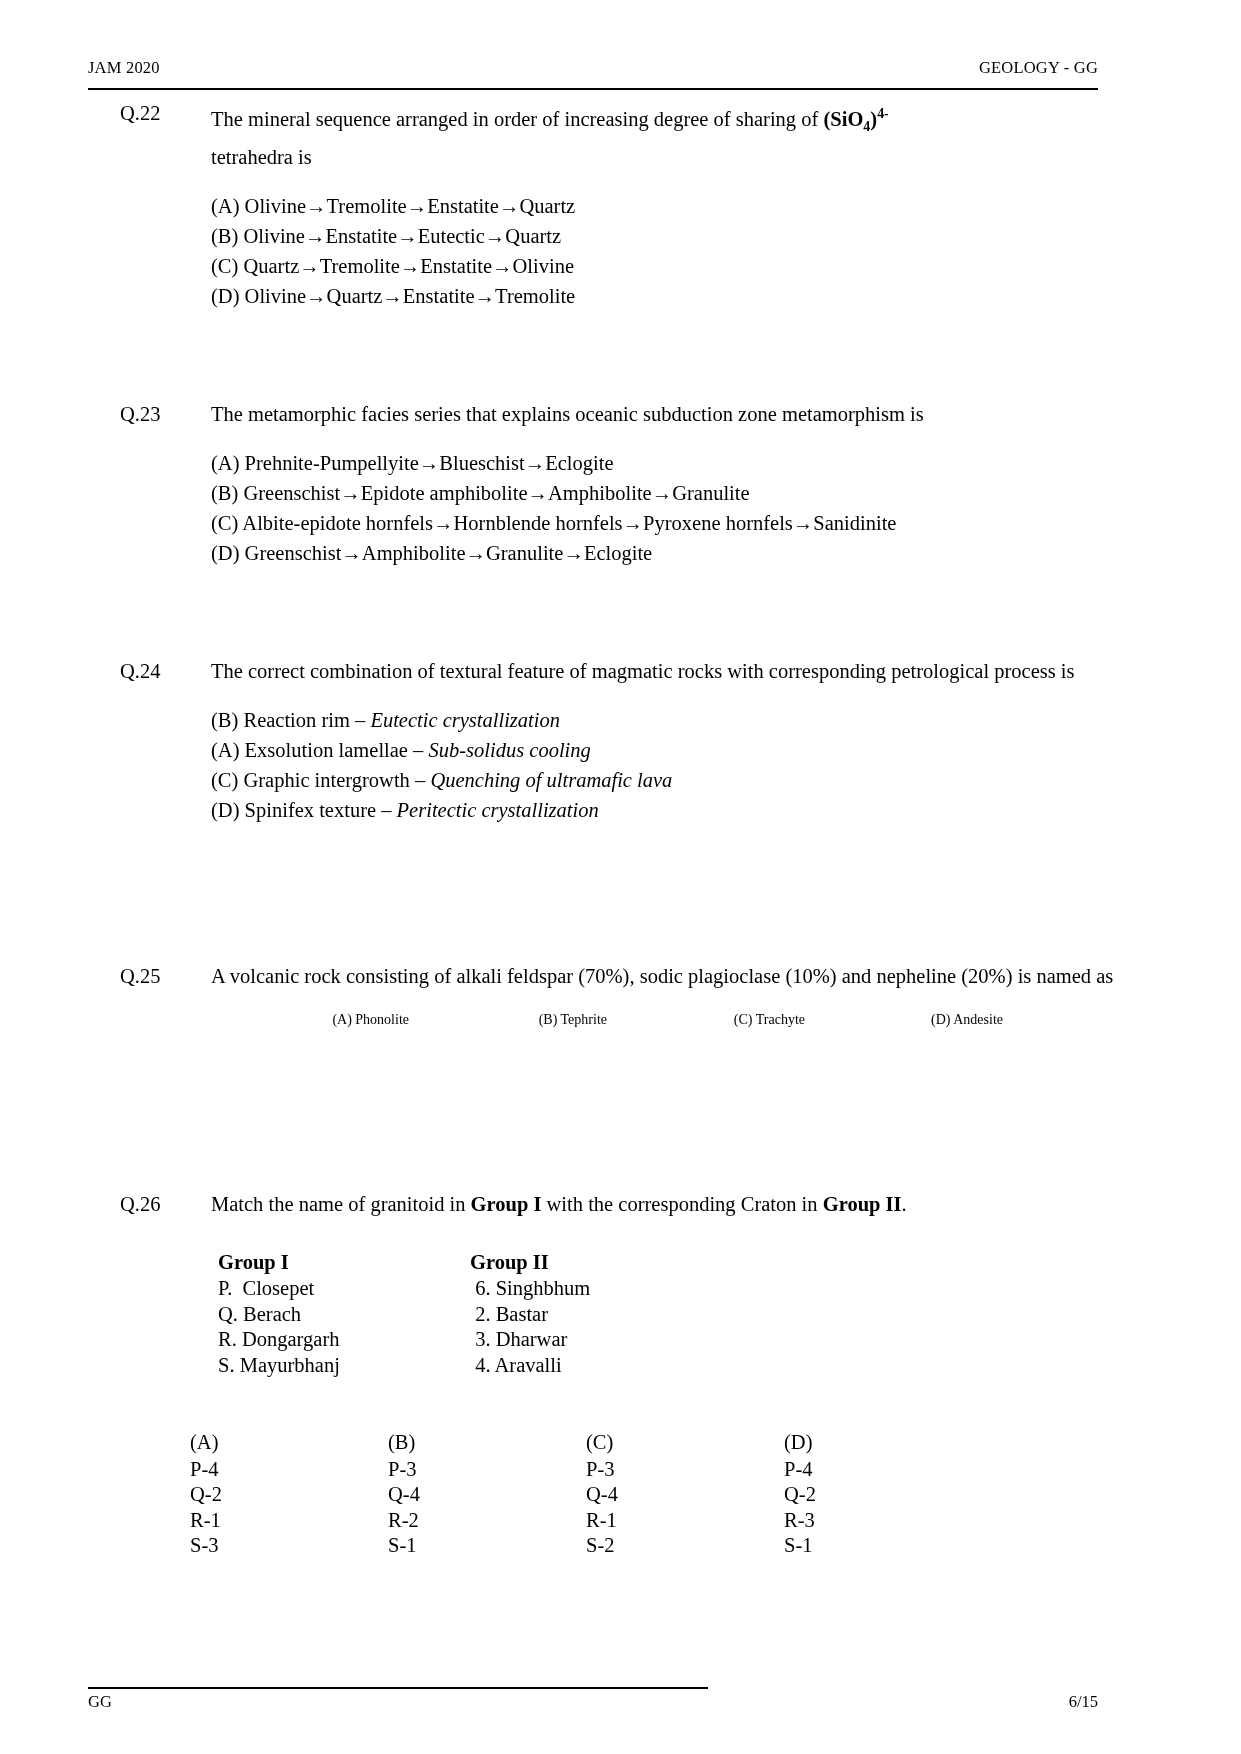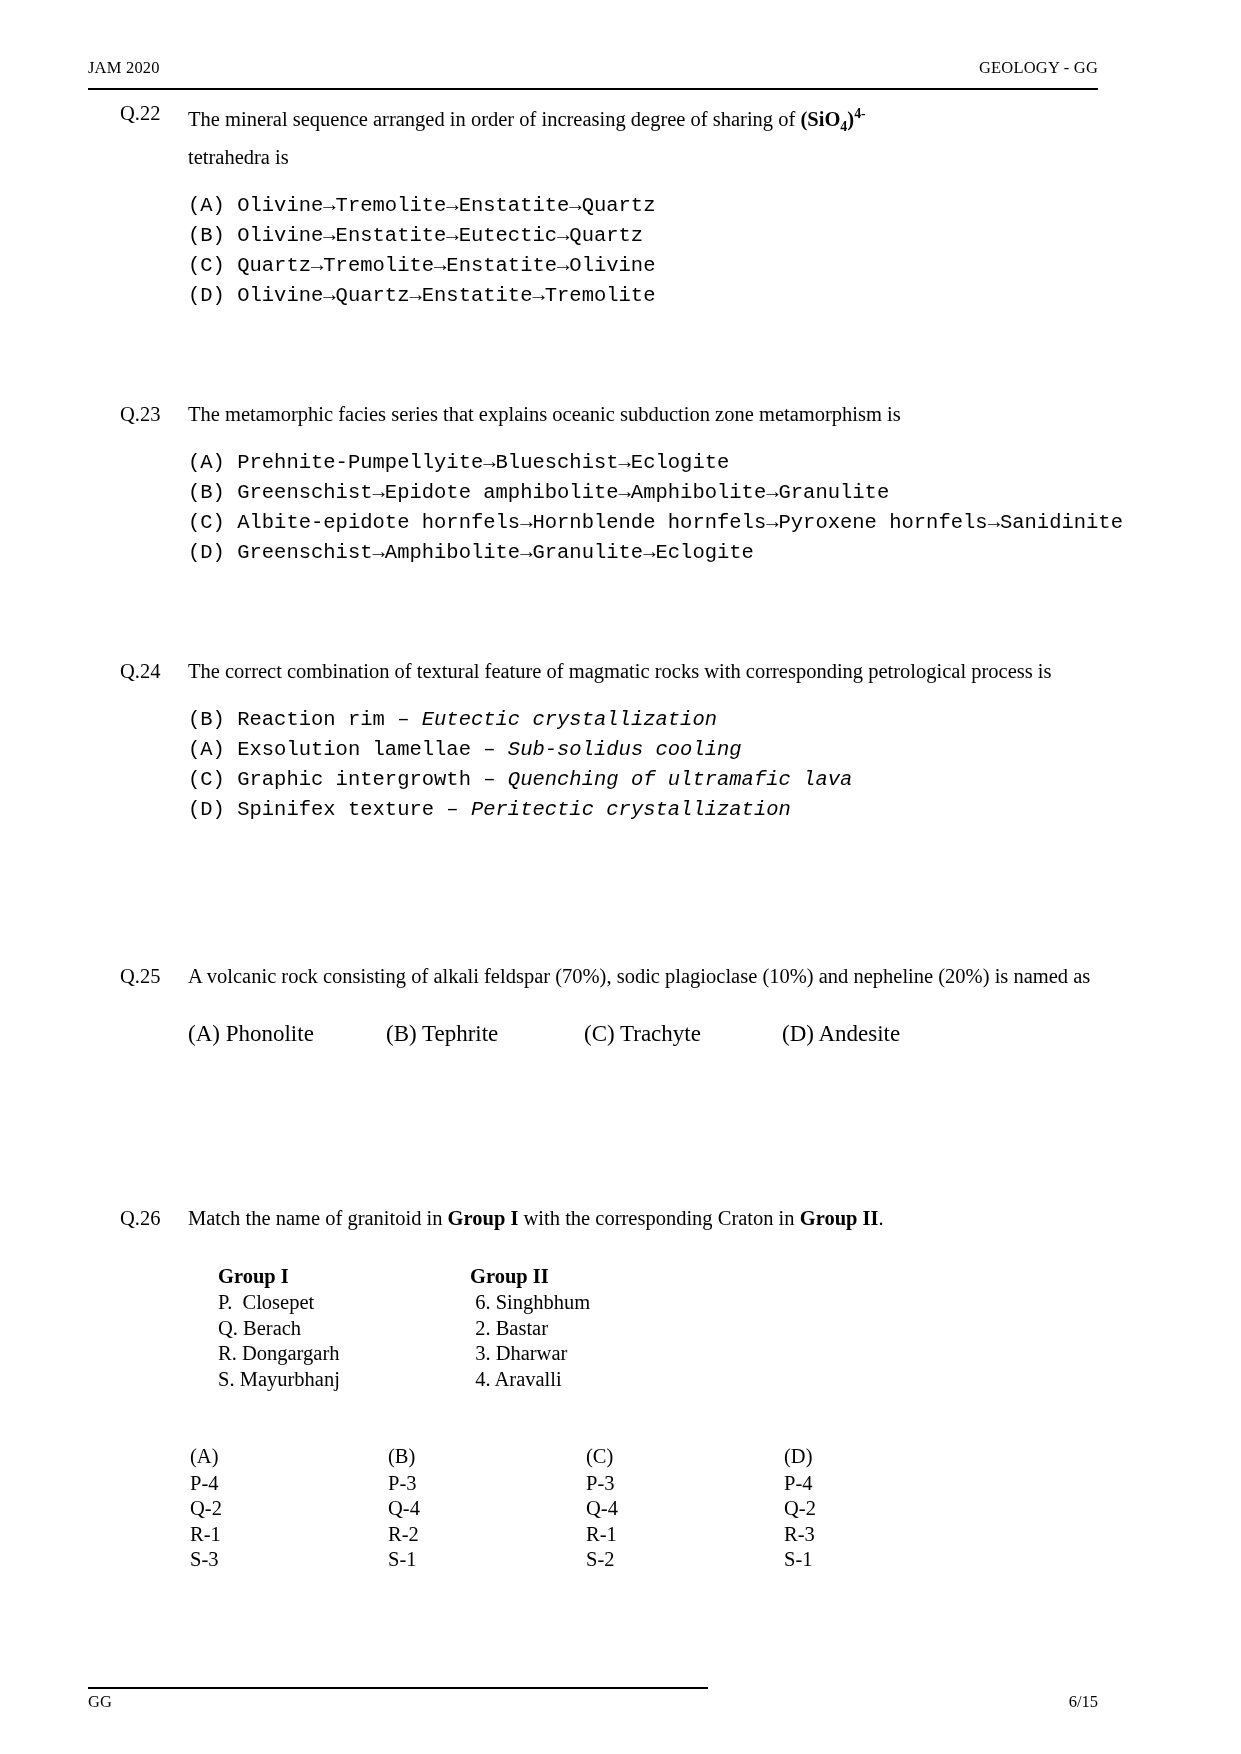--- a/index.html
+++ b/index.html
@@ -53,20 +53,21 @@
     left: 0;
     top: 98px;
     width: 1241px;
   }
 
   .qblock {
     position: relative;
     display: flex;
     padding-left: 120px;
     padding-right: 120px;
+    gap: 23px;
   }
   .qnum {
     width: 68px;
     flex: 0 0 68px;
     font-size: 20.5px;
     line-height: 31px;
   }
   .qbody {
     flex: 1 1 auto;
     font-size: 20.5px;
@@ -75,41 +76,41 @@
   .qstem {
     text-align: left;
   }
   .opts {
     margin-top: 18px;
   }
   .opt {
     font-size: 20.5px;
     line-height: 30px;
     white-space: nowrap;
-    font-family: Liberation Mono, monospace;
   }
   .ital { font-style: italic; }
   .bold { font-weight: bold; }
 
   sup.charge {
     font-size: 0.68em;
     vertical-align: super;
     font-weight: bold;
   }
   sub.sub {
     font-size: 0.68em;
     vertical-align: sub;
     font-weight: bold;
   }
 
   
   .opt-row {
     display: flex;
-    margin-top: 26px;
-    font-size: 23px;
+    margin-top: 12px;
+    font-size: 14px;
+    text-align: right;
   }
   .opt-row .cell {
     flex: 0 0 198px;
   }
 
   
   .groups {
     margin-top: 30px;
     display: flex;
     padding-left: 218px;

